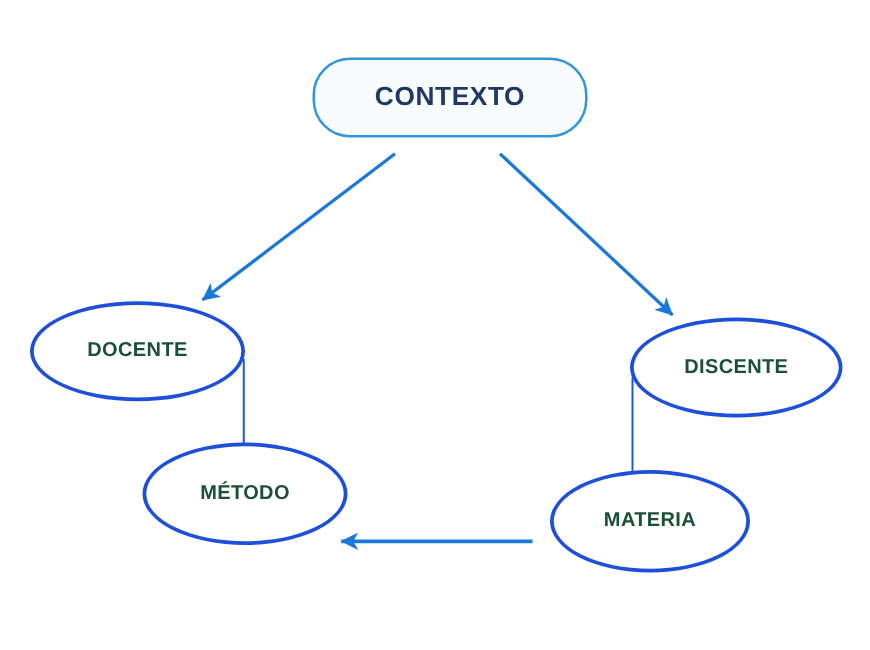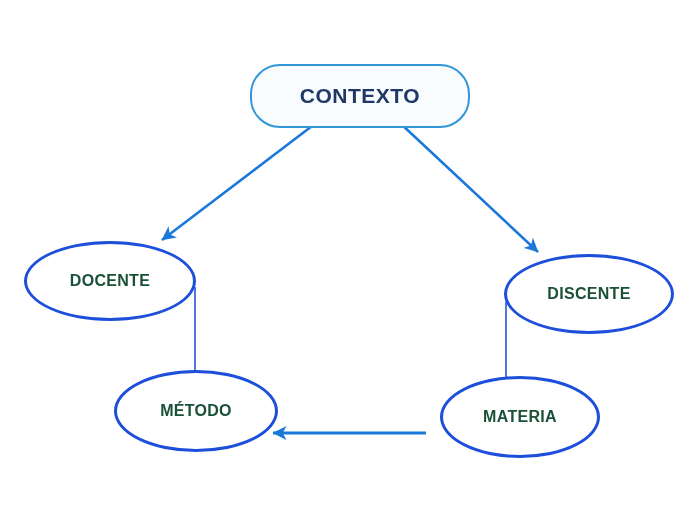--- a/index.html
+++ b/index.html
@@ -57,24 +57,24 @@
     font-size: 21px;
     letter-spacing: 0.5px;
   }
   .green-label {
     color: var(--label-text, #1a4f38);
     font-weight: bold;
     font-size: 16px;
     letter-spacing: 0.3px;
   }
   
-  #node-contexto { left: 250px; top: 64px;  width: 220px; height: 64px; }
+  #node-contexto { left: 250px; top: 46px;  width: 220px; height: 64px; }
   #node-docente  { left: 24px;  top: 241px; width: 172px; height: 80px; }
   #node-discente { left: 504px; top: 254px; width: 170px; height: 80px; }
-  #node-metodo   { left: 114px; top: 370px; width: 164px; height: 82px; text-align: right; }
+  #node-metodo   { left: 114px; top: 354px; width: 164px; height: 82px; text-align: right; }
   #node-materia  { left: 440px; top: 376px; width: 160px; height: 82px; }
 </style>
 </head>
 <body>
 
 <div class="canvas">
 
   <svg class="edge-layer" viewBox="0 0 696 520" xmlns="http://www.w3.org/2000/svg">
     <defs>
       <marker id="arrowhead" markerUnits="userSpaceOnUse" markerWidth="16" markerHeight="14" refX="13.5" refY="7" orient="auto">

